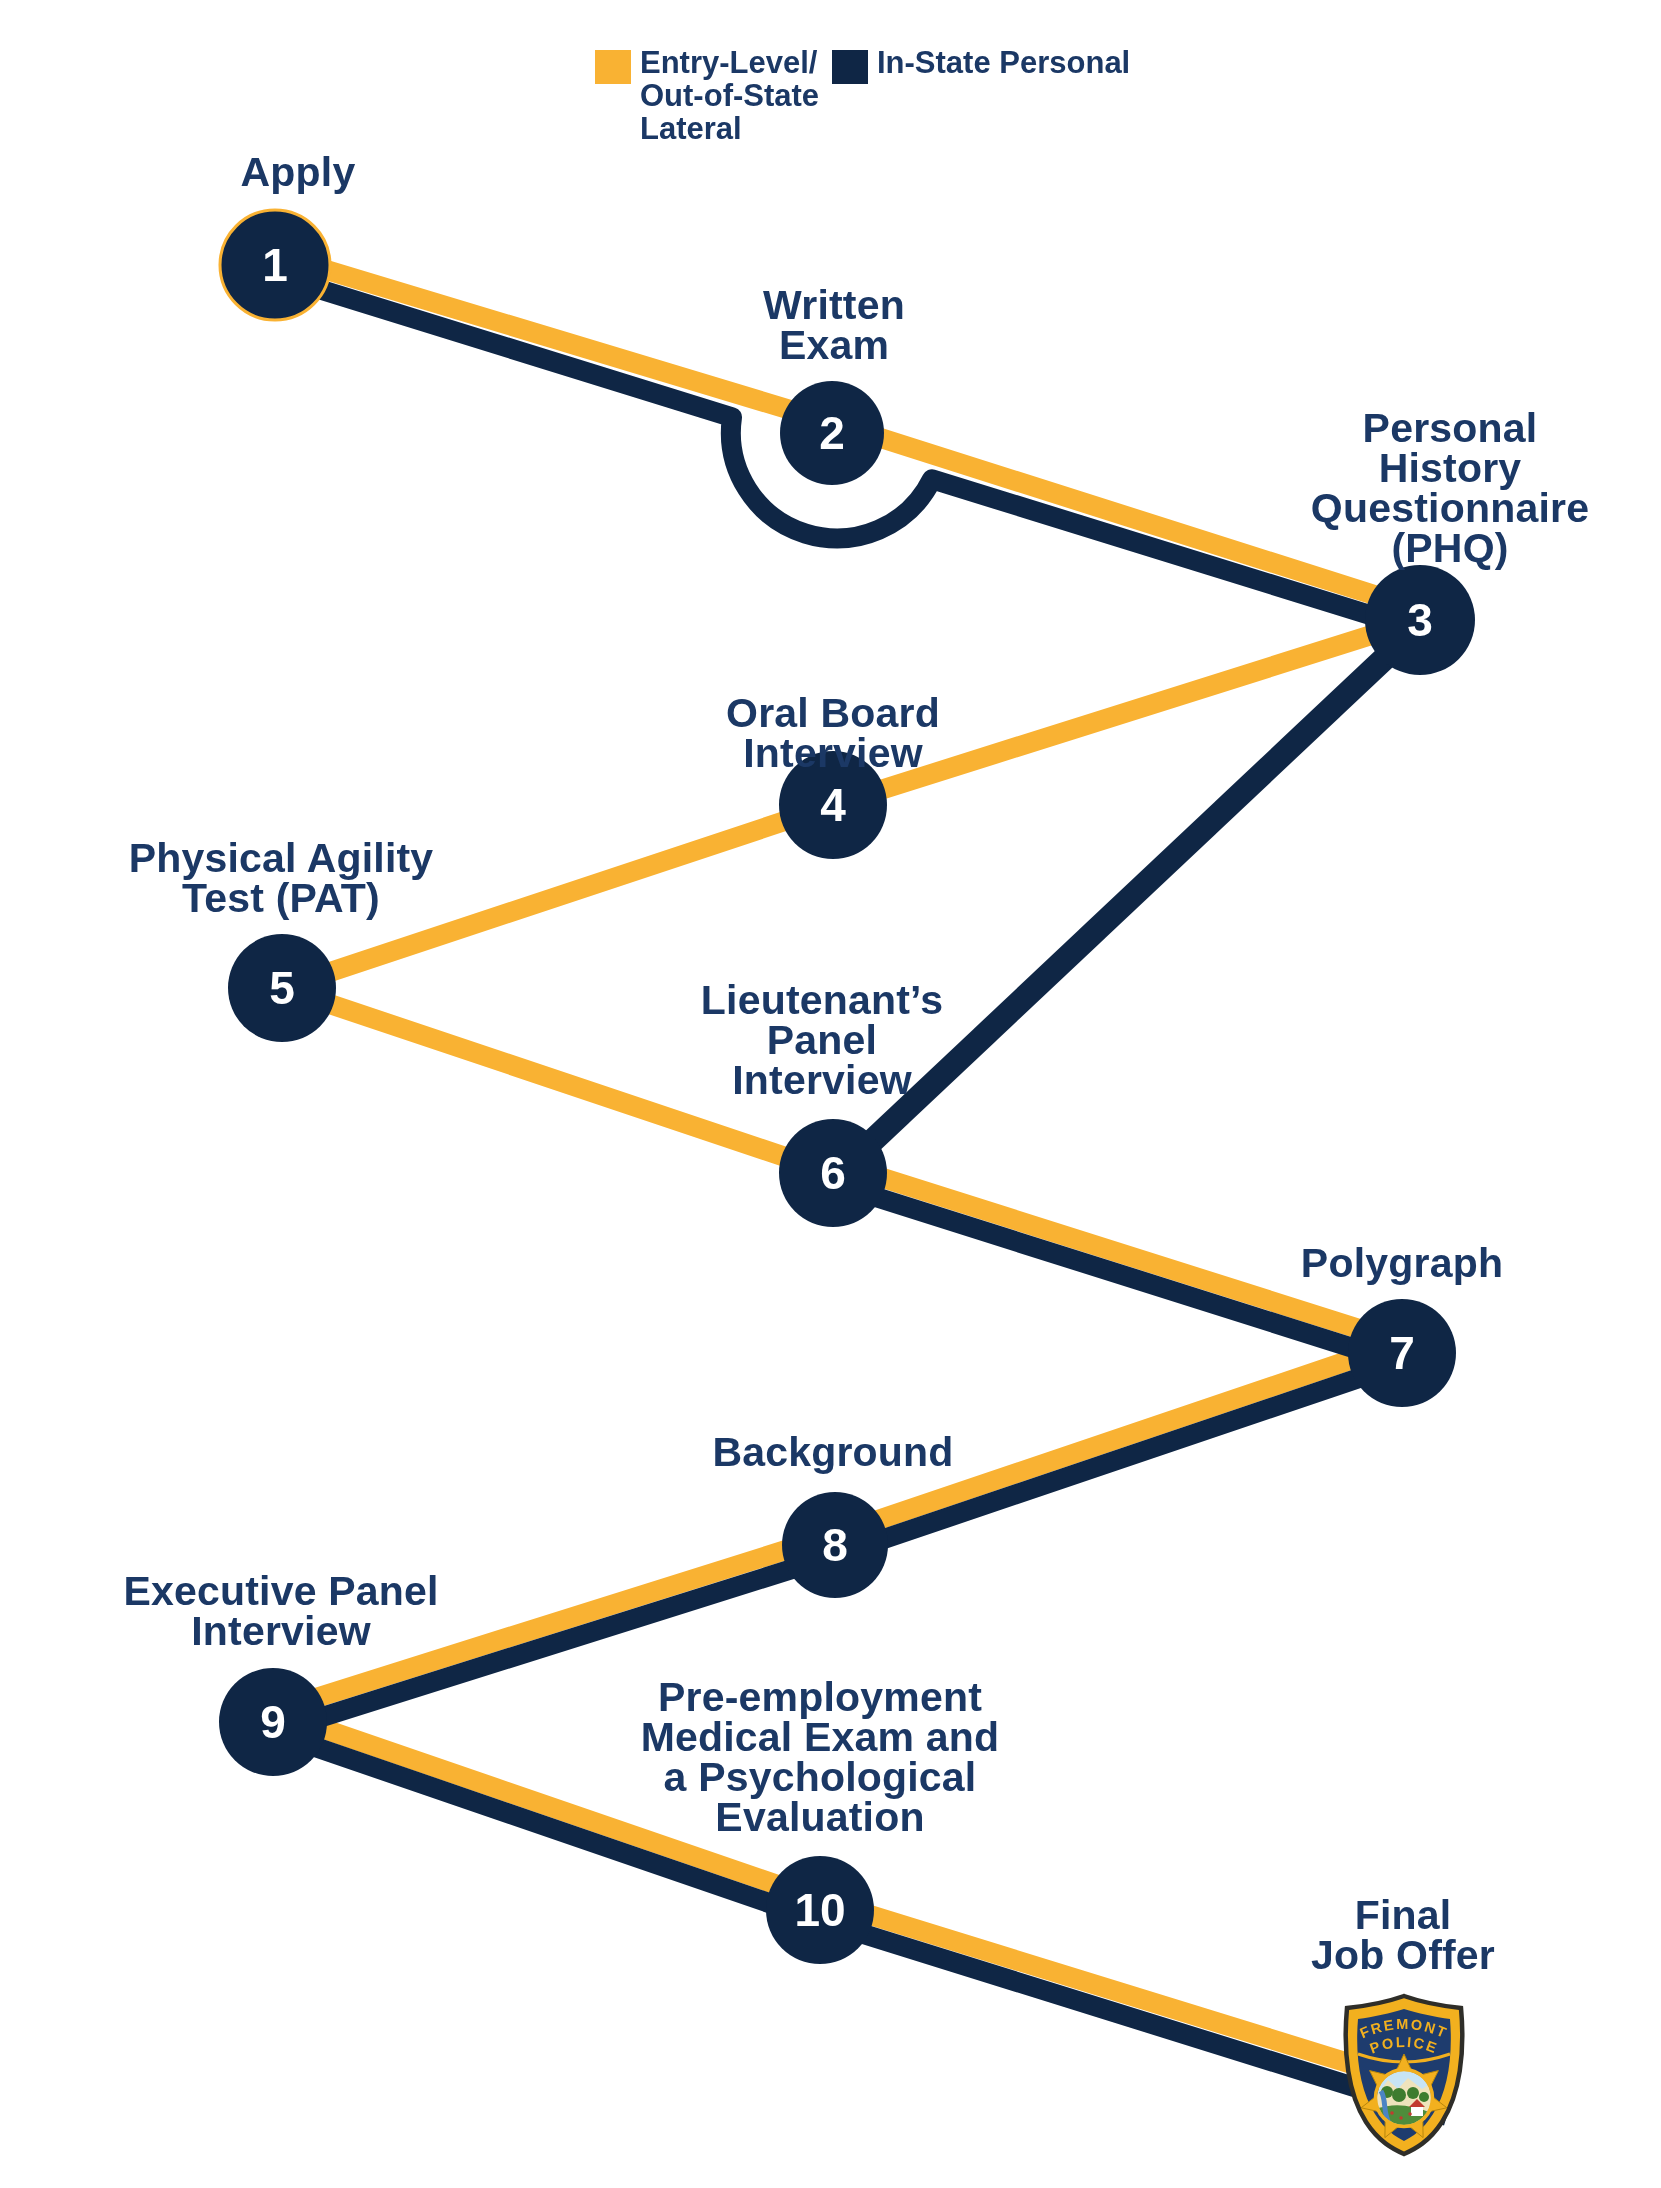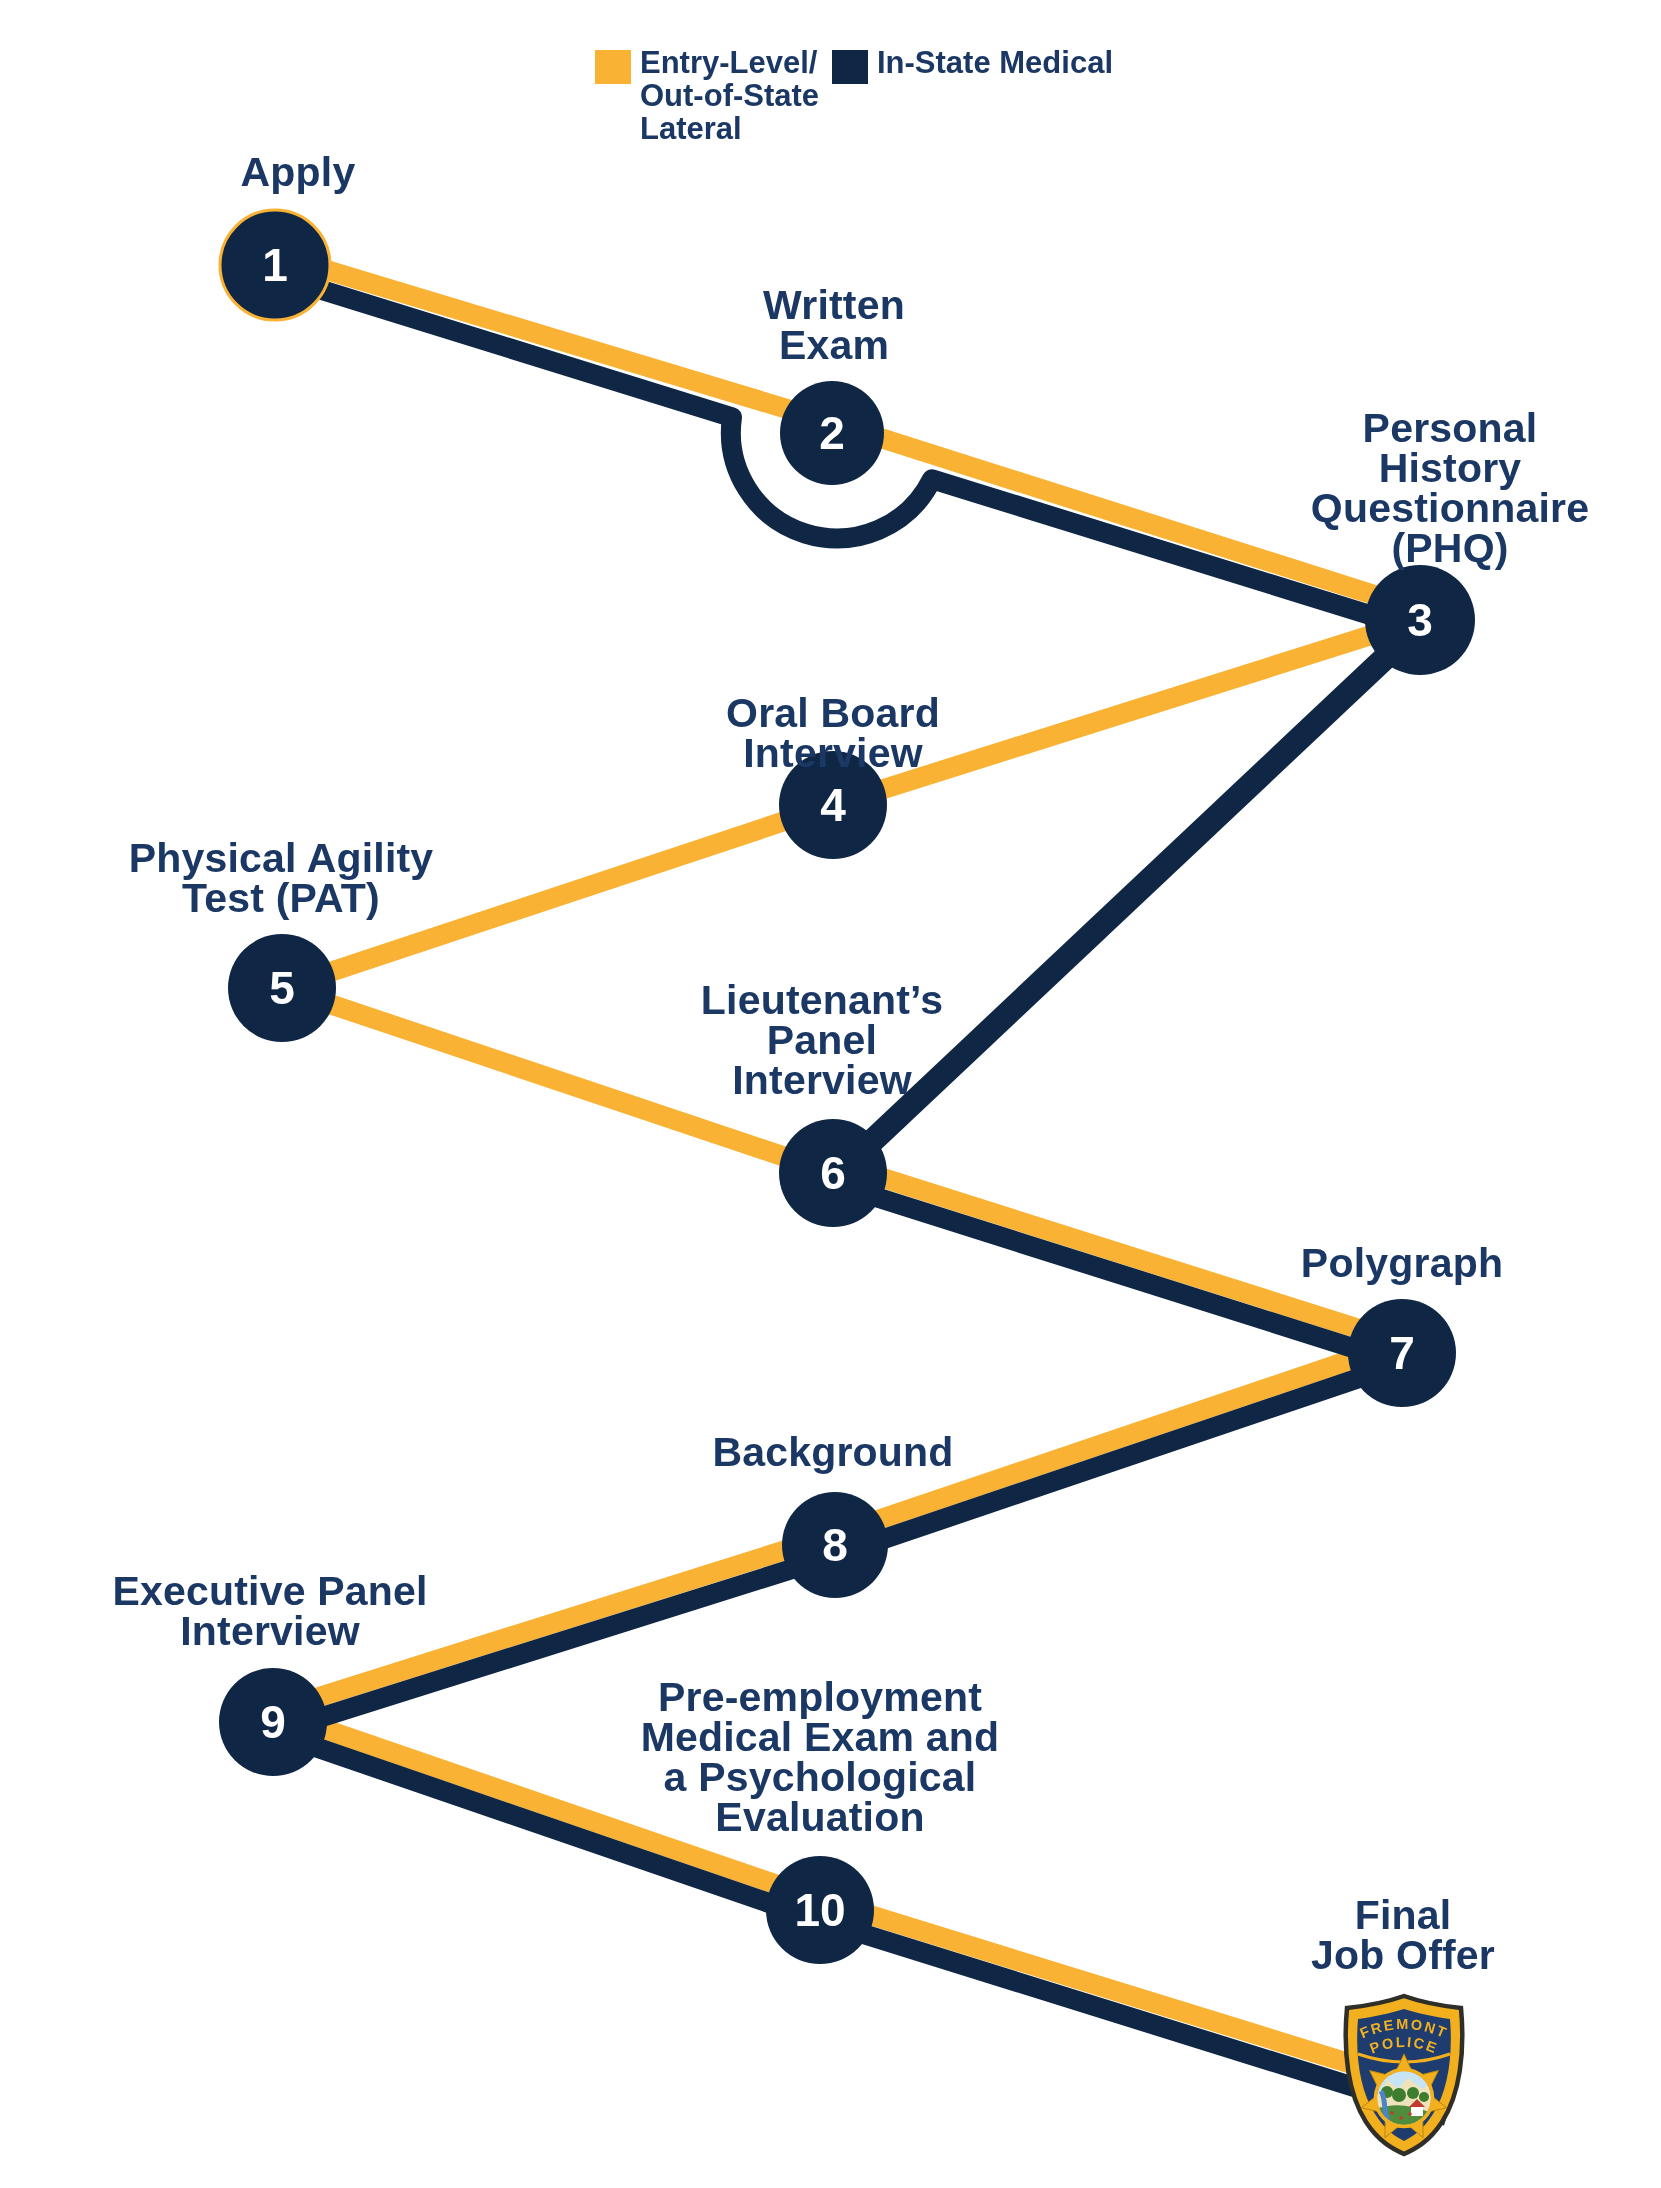--- a/index.html
+++ b/index.html
@@ -103,39 +103,39 @@
       </text>
     </g>
   </svg>
 
   <div>
     <div class="legend-swatch gold" style="left:595px;top:50px;"></div>
     <div class="legend-label" style="left:640px;top:46px;">Entry-Level/
 Out-of-State
 Lateral</div>
     <div class="legend-swatch navy" style="left:832px;top:50px;"></div>
-    <div class="legend-label" style="left:877px;top:46px;">In-State Medical</div>
+    <div class="legend-label" style="left:877px;top:46px;">In-State Personal</div>
   </div>
 
   <div class="step-label" style="left:278px;top:172px;margin-left:20px;">Apply</div>
   <div class="step-label" style="left:834px;top:325px;">Written
 Exam</div>
   <div class="step-label" style="left:1450px;top:488px;">Personal History
 Questionnaire
 (PHQ)</div>
   <div class="step-label" style="left:833px;top:694px;margin-top:39px;">Oral Board
 Interview</div>
   <div class="step-label" style="left:281px;top:878px;">Physical Agility
 Test (PAT)</div>
   <div class="step-label" style="left:822px;top:1040px;">Lieutenant’s
 Panel
 Interview</div>
   <div class="step-label" style="left:1402px;top:1263px;">Polygraph</div>
   <div class="step-label" style="left:833px;top:1452px;">Background</div>
-  <div class="step-label" style="left:270px;top:1611px;">Executive Panel
+  <div class="step-label" style="left:281px;top:1611px;">Executive Panel
 Interview</div>
   <div class="step-label" style="left:820px;top:1757px;">Pre-employment
 Medical Exam and
 a Psychological
 Evaluation</div>
   <div class="step-label" style="left:1403px;top:1935px;">Final
 Job Offer</div>
 
   <div class="step-num" style="left:275px;top:265px;">1</div>
   <div class="step-num" style="left:832px;top:433px;">2</div>

